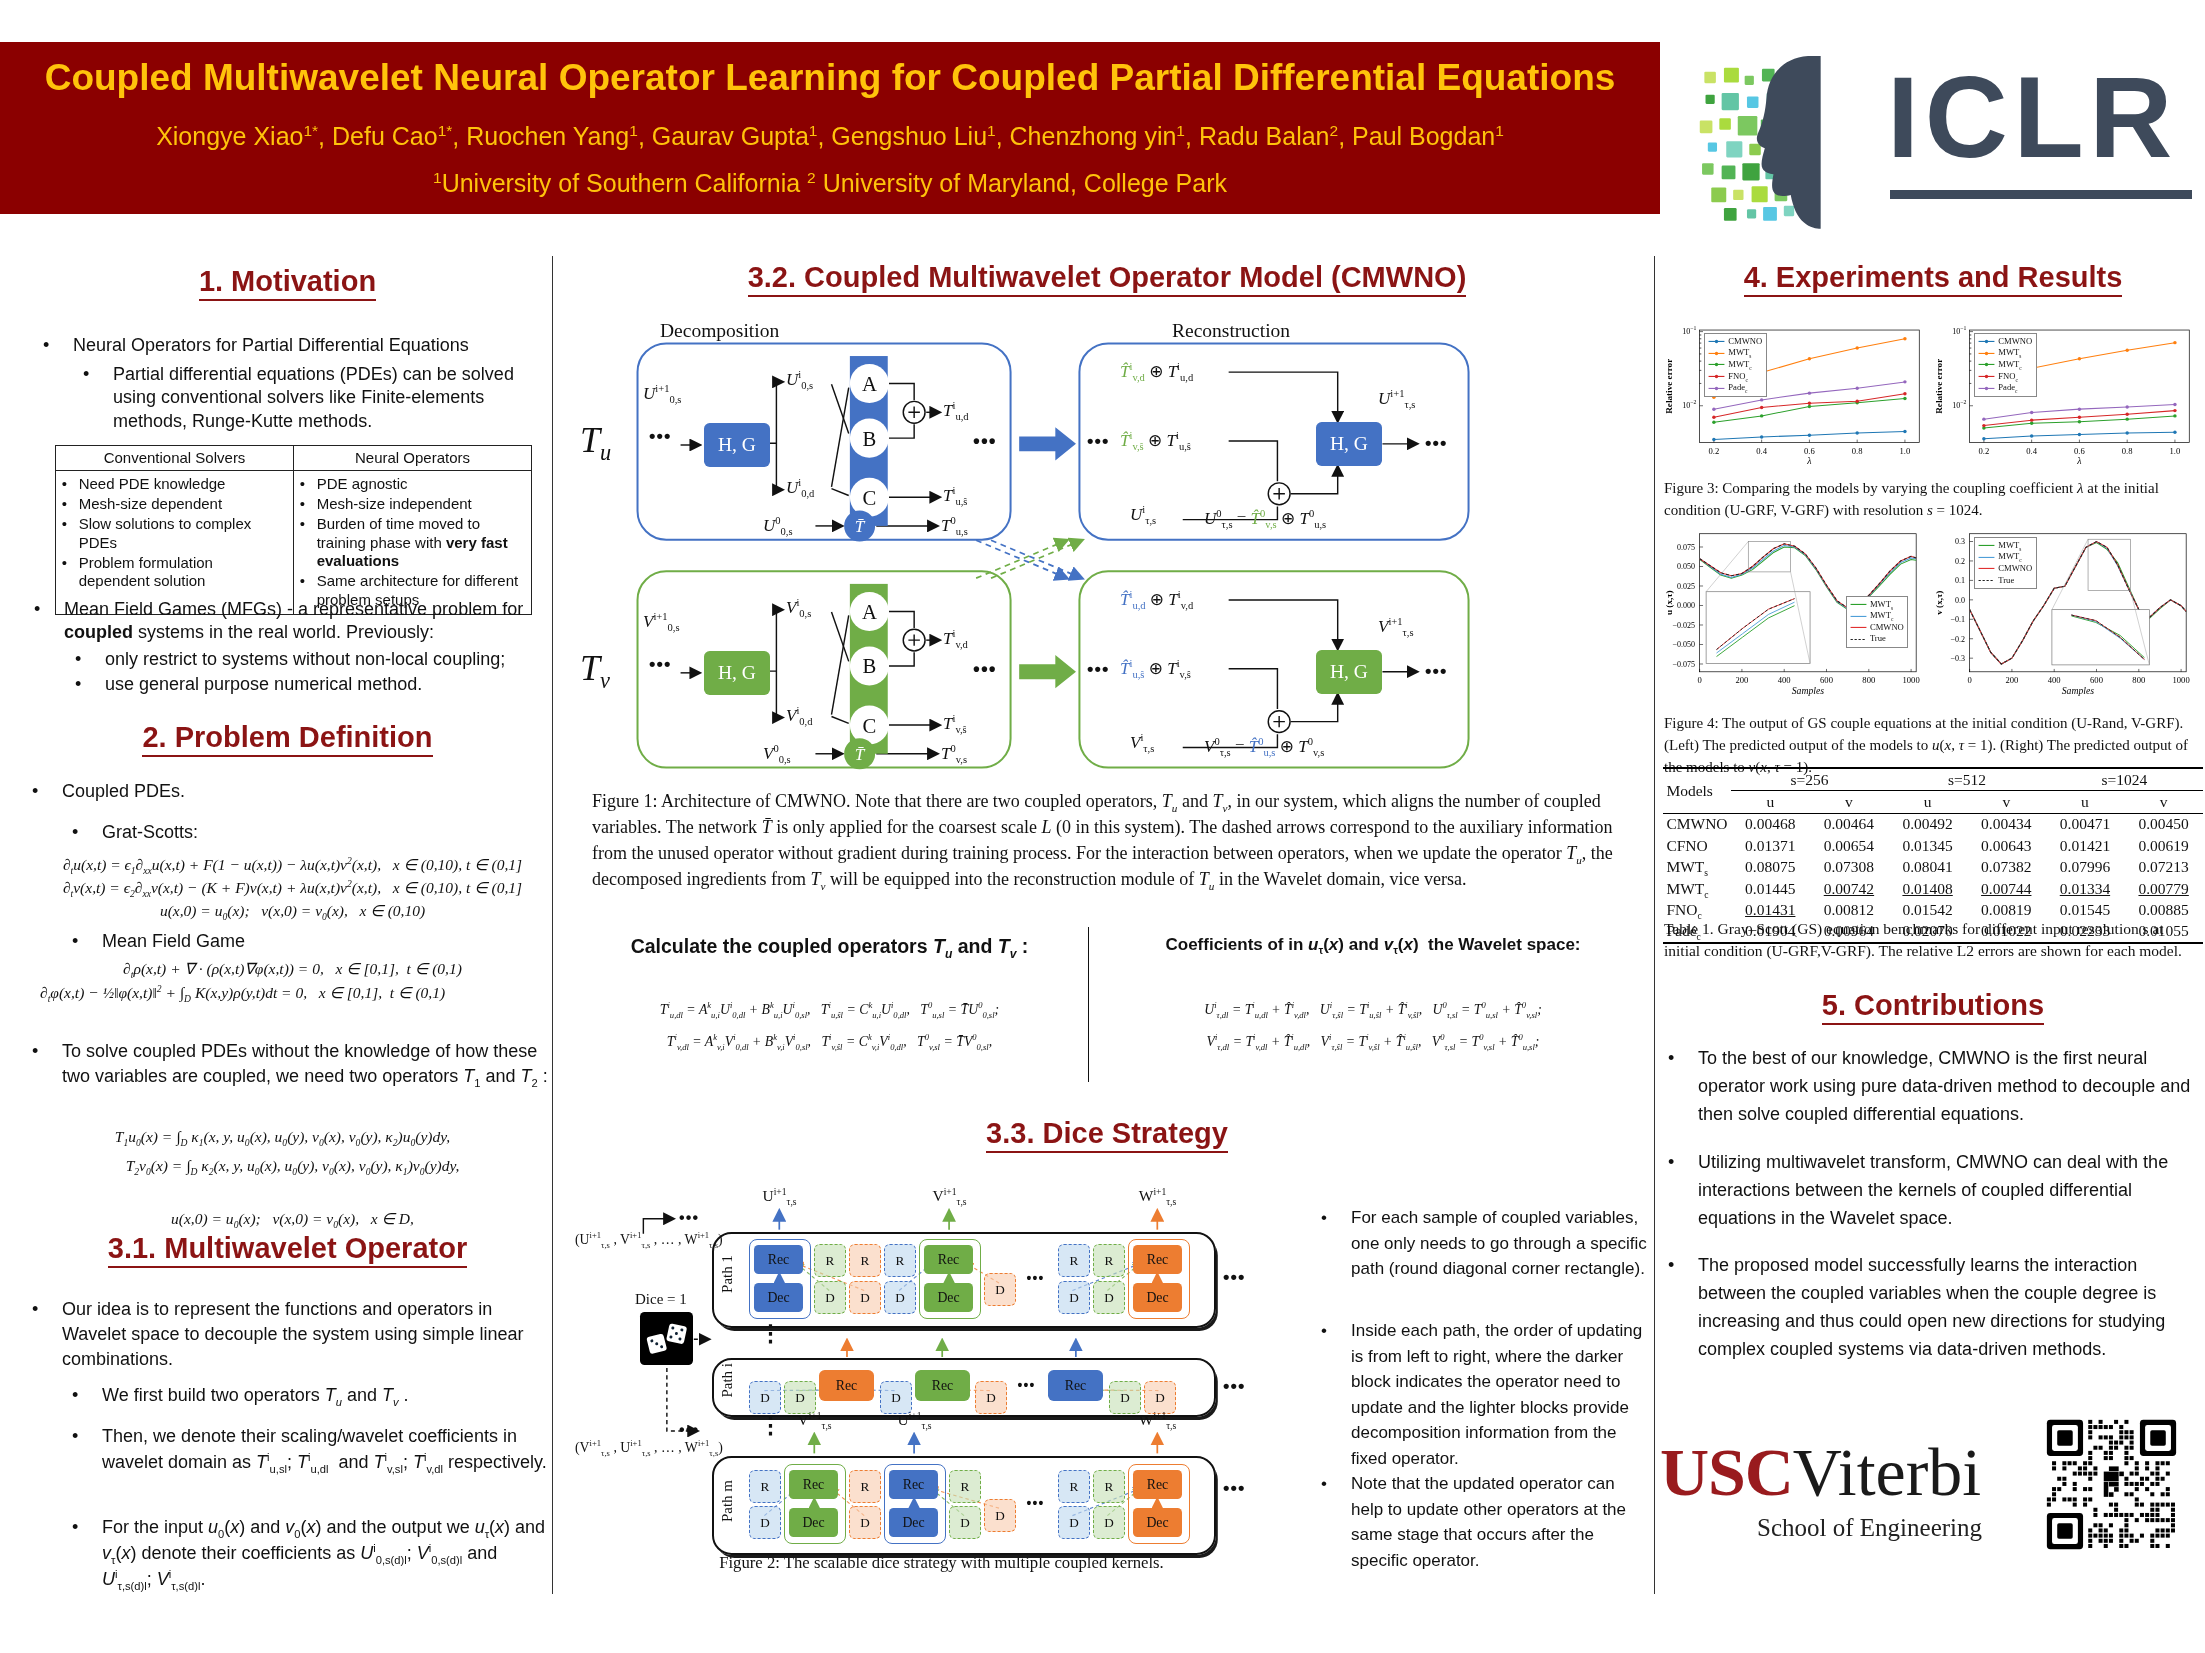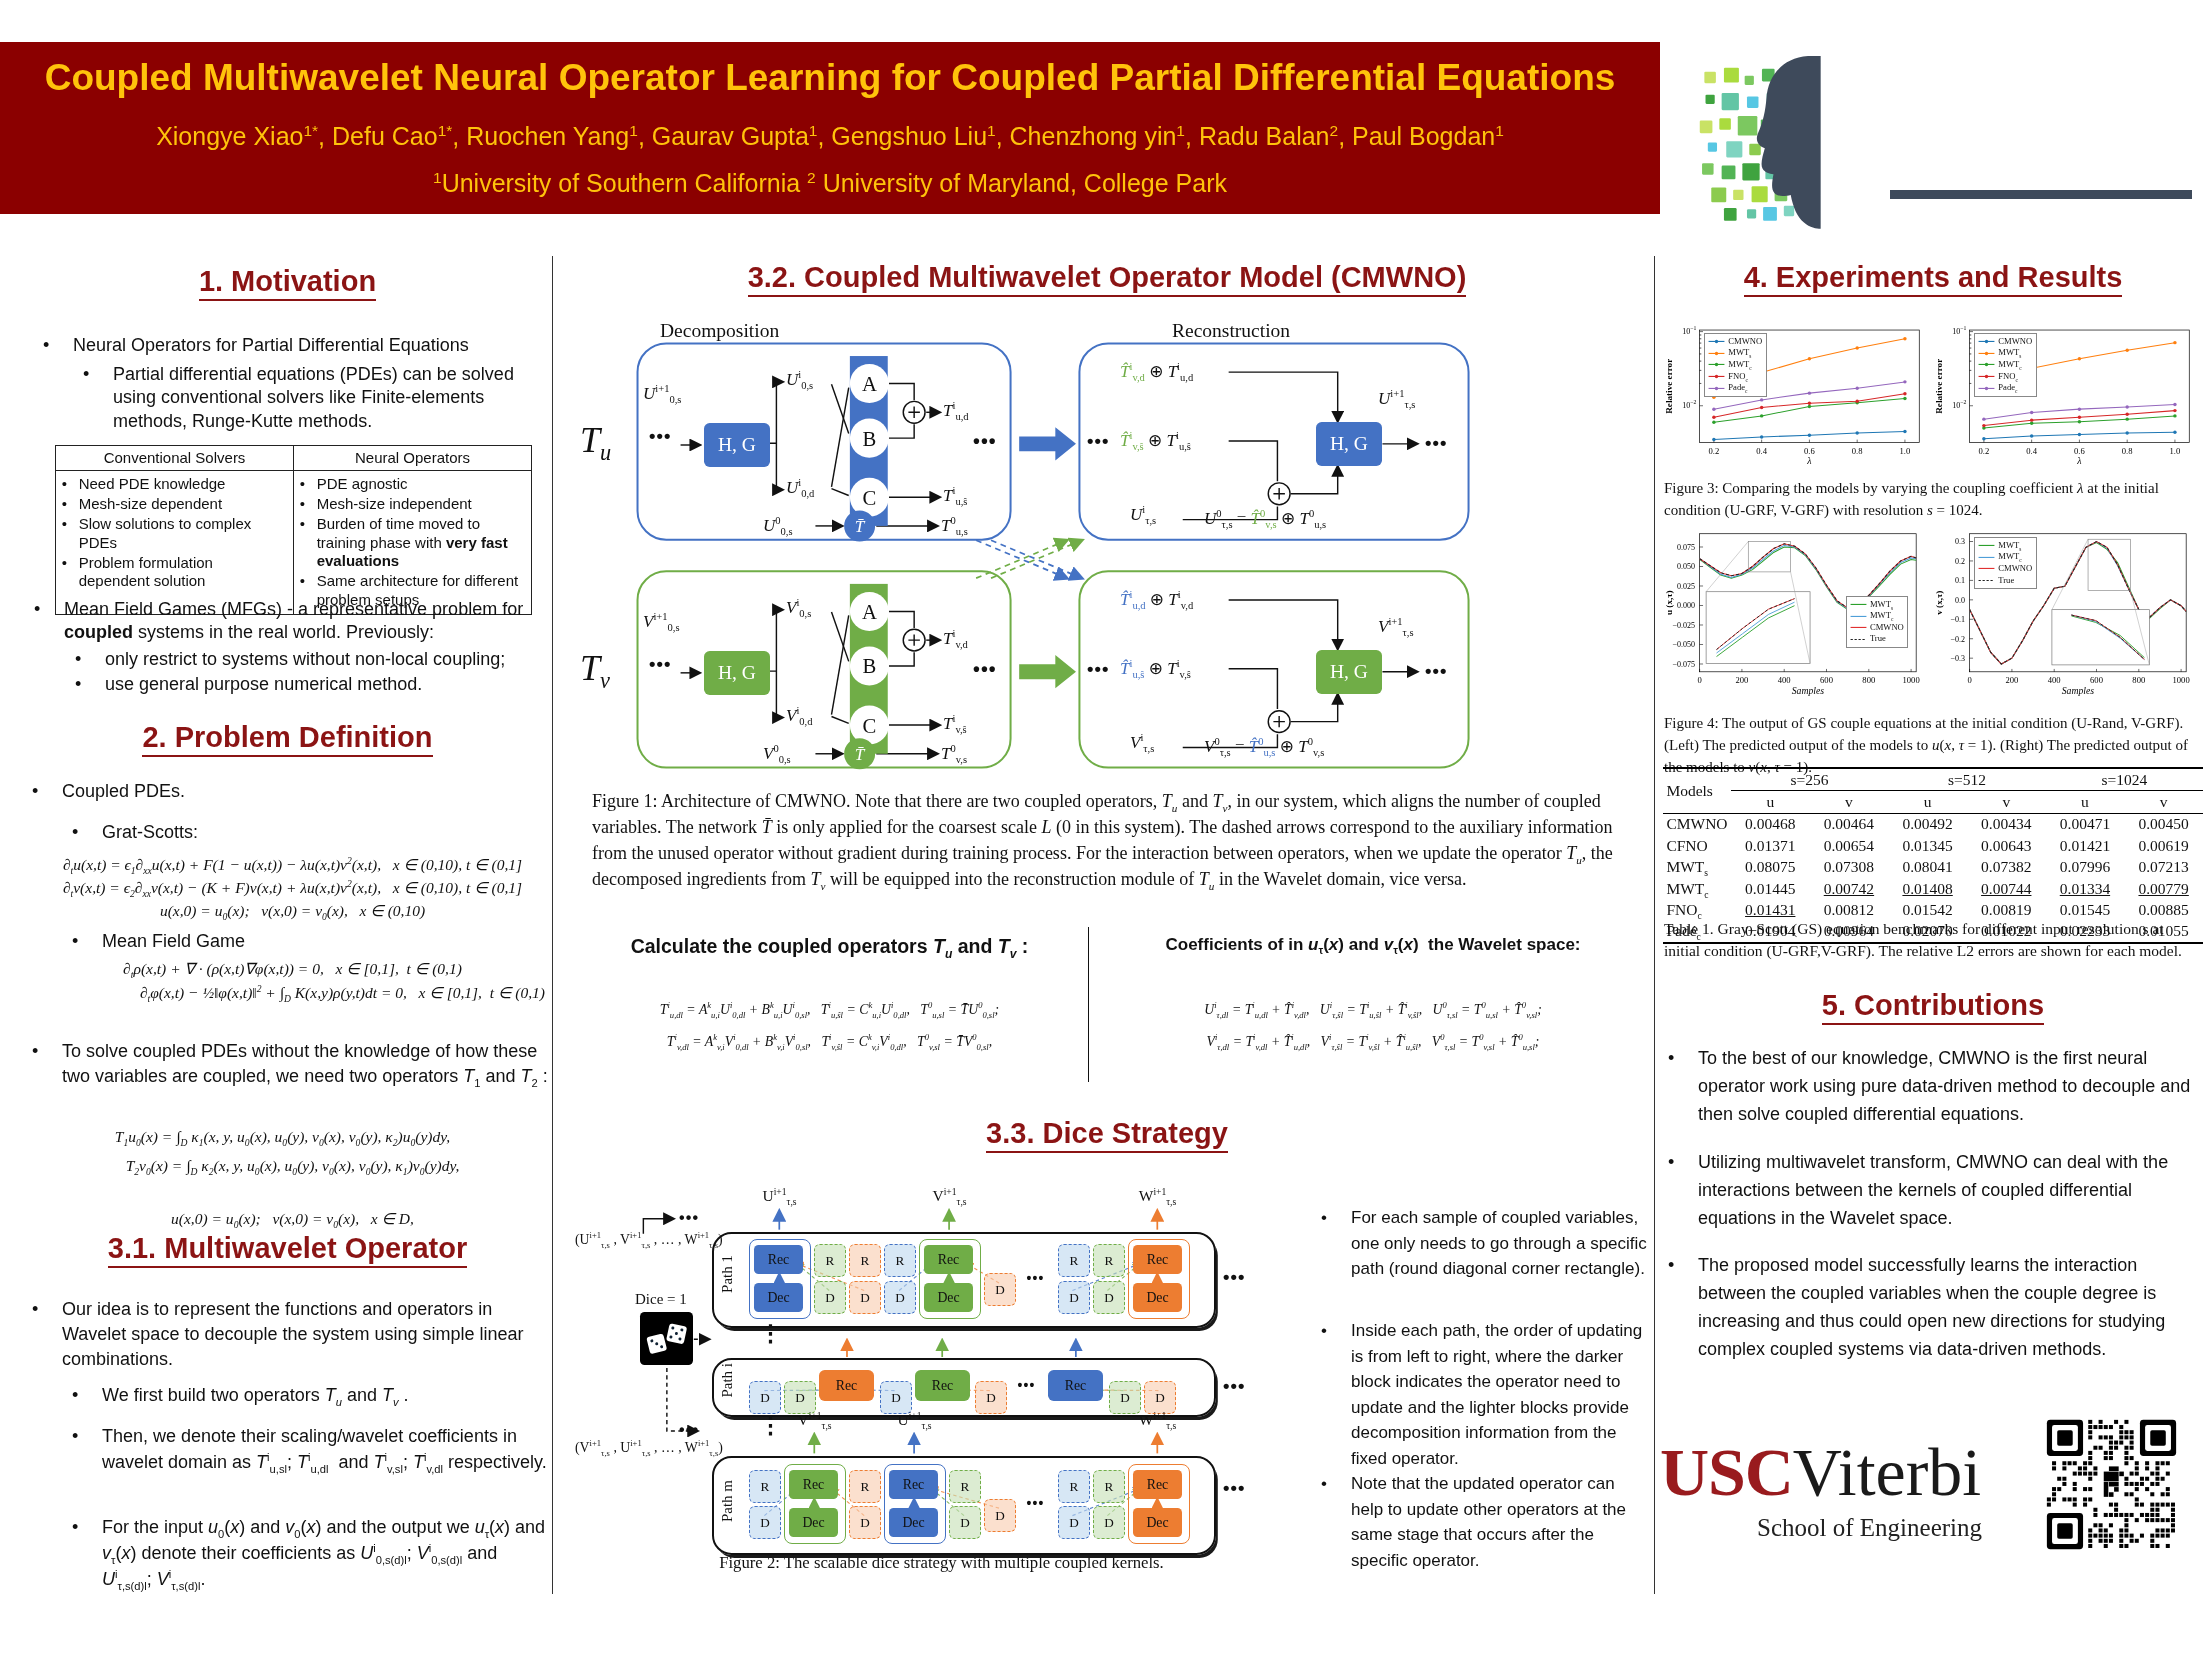--- a/index.html
+++ b/index.html
@@ -79,20 +79,21 @@
         <rect x="100" y="254" width="28" height="28" fill="#AADB3E" rx="2"></rect>
         <rect x="140" y="258" width="22" height="22" fill="#7CC860" rx="2"></rect>
         <rect x="172" y="252" width="18" height="18" fill="#52B455" rx="2"></rect>
         <rect x="52" y="292" width="22" height="22" fill="#3FA33F" rx="2"></rect>
         <rect x="92" y="294" width="16" height="16" fill="#63C5A5" rx="2"></rect>
         <rect x="120" y="290" width="24" height="24" fill="#57C7E3" rx="2"></rect>
         <rect x="156" y="288" width="18" height="18" fill="#7FD4C1" rx="2"></rect>
       </g>
     <path d="M198 28 C150 32 128 66 126 100 C124 124 120 142 112 160 C105 175 112 184 123 188 C119 202 115 216 119 223 C123 230 131 232 138 233 C136 245 133 259 140 266 C147 273 159 271 168 269 C172 290 179 307 191 317 C201 326 213 328 220 328 L220 28 Z" fill="#3E4A5B"></path>
   </svg>
+  <div class="abs" style="left:227px;top:51px;font-size:115px;font-weight:800;color:#3E4A5B;letter-spacing:5.7px;">ICLR</div>
   <div class="abs" style="left:230px;top:190px;width:302px;height:8.6px;background:#3E4A5B;"></div>
 </div>
 
 <div class="abs" style="left:552px;top:256px;width:1.1px;height:1338px;background:#333;"></div>
 <div class="abs" style="left:1654px;top:256px;width:1.1px;height:1338px;background:#333;"></div>
 
 <div class="abs sec-title" style="left:29px;top:265px;width:517px;font-size:29px;"><span>1. Motivation</span></div>
 
 <div class="abs li" style="left:43px;top:334px;width:505px;font-size:18px;line-height:1.3;">
   <span class="dot">•</span>
@@ -176,21 +177,21 @@
 
 <div class="abs eq" style="left:40px;top:856px;width:505px;text-align:center;font-size:15.5px;">∂<sub>t</sub>u(x,t) = ϵ<sub>1</sub>∂<sub>xx</sub>u(x,t) + F(1 − u(x,t)) − λu(x,t)v<sup>2</sup>(x,t),&nbsp;&nbsp;&nbsp;x ∈ (0,10), t ∈ (0,1]</div>
 <div class="abs eq" style="left:40px;top:879px;width:505px;text-align:center;font-size:15.5px;">∂<sub>t</sub>v(x,t) = ϵ<sub>2</sub>∂<sub>xx</sub>v(x,t) − (K + F)v(x,t) + λu(x,t)v<sup>2</sup>(x,t),&nbsp;&nbsp;&nbsp;x ∈ (0,10), t ∈ (0,1]</div>
 <div class="abs eq" style="left:40px;top:902px;width:505px;text-align:center;font-size:15.5px;">u(x,0) = u<sub>0</sub>(x);&nbsp;&nbsp;&nbsp;v(x,0) = v<sub>0</sub>(x),&nbsp;&nbsp;&nbsp;x ∈ (0,10)</div>
 
 <div class="abs li" style="left:72px;top:931px;width:471px;font-size:18px;">
   <span class="dot">•</span>
     <span>Mean Field Game</span>
   </div>
 <div class="abs eq" style="left:40px;top:960px;width:505px;text-align:center;font-size:15.5px;">∂<sub>t</sub>ρ(x,t) + ∇ · (ρ(x,t)∇φ(x,t)) = 0,&nbsp;&nbsp;&nbsp;x ∈ [0,1],&nbsp;&nbsp;t ∈ (0,1)</div>
-<div class="abs eq" style="left:40px;top:984px;width:505px;text-align:right;font-size:15.5px;">∂<sub>t</sub>φ(x,t) − ½‖φ(x,t)‖<sup>2</sup> + ∫<sub>D</sub> K(x,y)ρ(y,t)dt = 0,&nbsp;&nbsp;&nbsp;x ∈ [0,1],&nbsp;&nbsp;t ∈ (0,1)</div>
+<div class="abs eq" style="left:40px;top:984px;width:505px;text-align:left;font-size:15.5px;">∂<sub>t</sub>φ(x,t) − ½‖φ(x,t)‖<sup>2</sup> + ∫<sub>D</sub> K(x,y)ρ(y,t)dt = 0,&nbsp;&nbsp;&nbsp;x ∈ [0,1],&nbsp;&nbsp;t ∈ (0,1)</div>
 
 <div class="abs li" style="left:32px;top:1039px;width:517px;font-size:18px;line-height:1.4;">
   <span class="dot">•</span>
     <span>To solve coupled PDEs without the knowledge of how these two variables are coupled, we need two operators <i>T</i><sub>1</sub> and <i>T</i><sub>2</sub> :</span>
   </div>
 
 <div class="abs eq" style="left:30px;top:1128px;width:505px;text-align:center;font-size:15.5px;">T<sub>1</sub>u<sub>0</sub>(x) = ∫<sub>D</sub> κ<sub>1</sub>(x, y, u<sub>0</sub>(x), u<sub>0</sub>(y), v<sub>0</sub>(x), v<sub>0</sub>(y), κ<sub>2</sub>)u<sub>0</sub>(y)dy,</div>
 <div class="abs eq" style="left:40px;top:1157px;width:505px;text-align:center;font-size:15.5px;">T<sub>2</sub>v<sub>0</sub>(x) = ∫<sub>D</sub> κ<sub>2</sub>(x, y, u<sub>0</sub>(x), u<sub>0</sub>(y), v<sub>0</sub>(x), v<sub>0</sub>(y), κ<sub>1</sub>)v<sub>0</sub>(y)dy,</div>
 <div class="abs eq" style="left:40px;top:1186px;width:505px;text-align:center;font-size:15.5px;margin-top:24px;">u(x,0) = u<sub>0</sub>(x);&nbsp;&nbsp;&nbsp;v(x,0) = v<sub>0</sub>(x),&nbsp;&nbsp;&nbsp;x ∈ D,</div>
 

